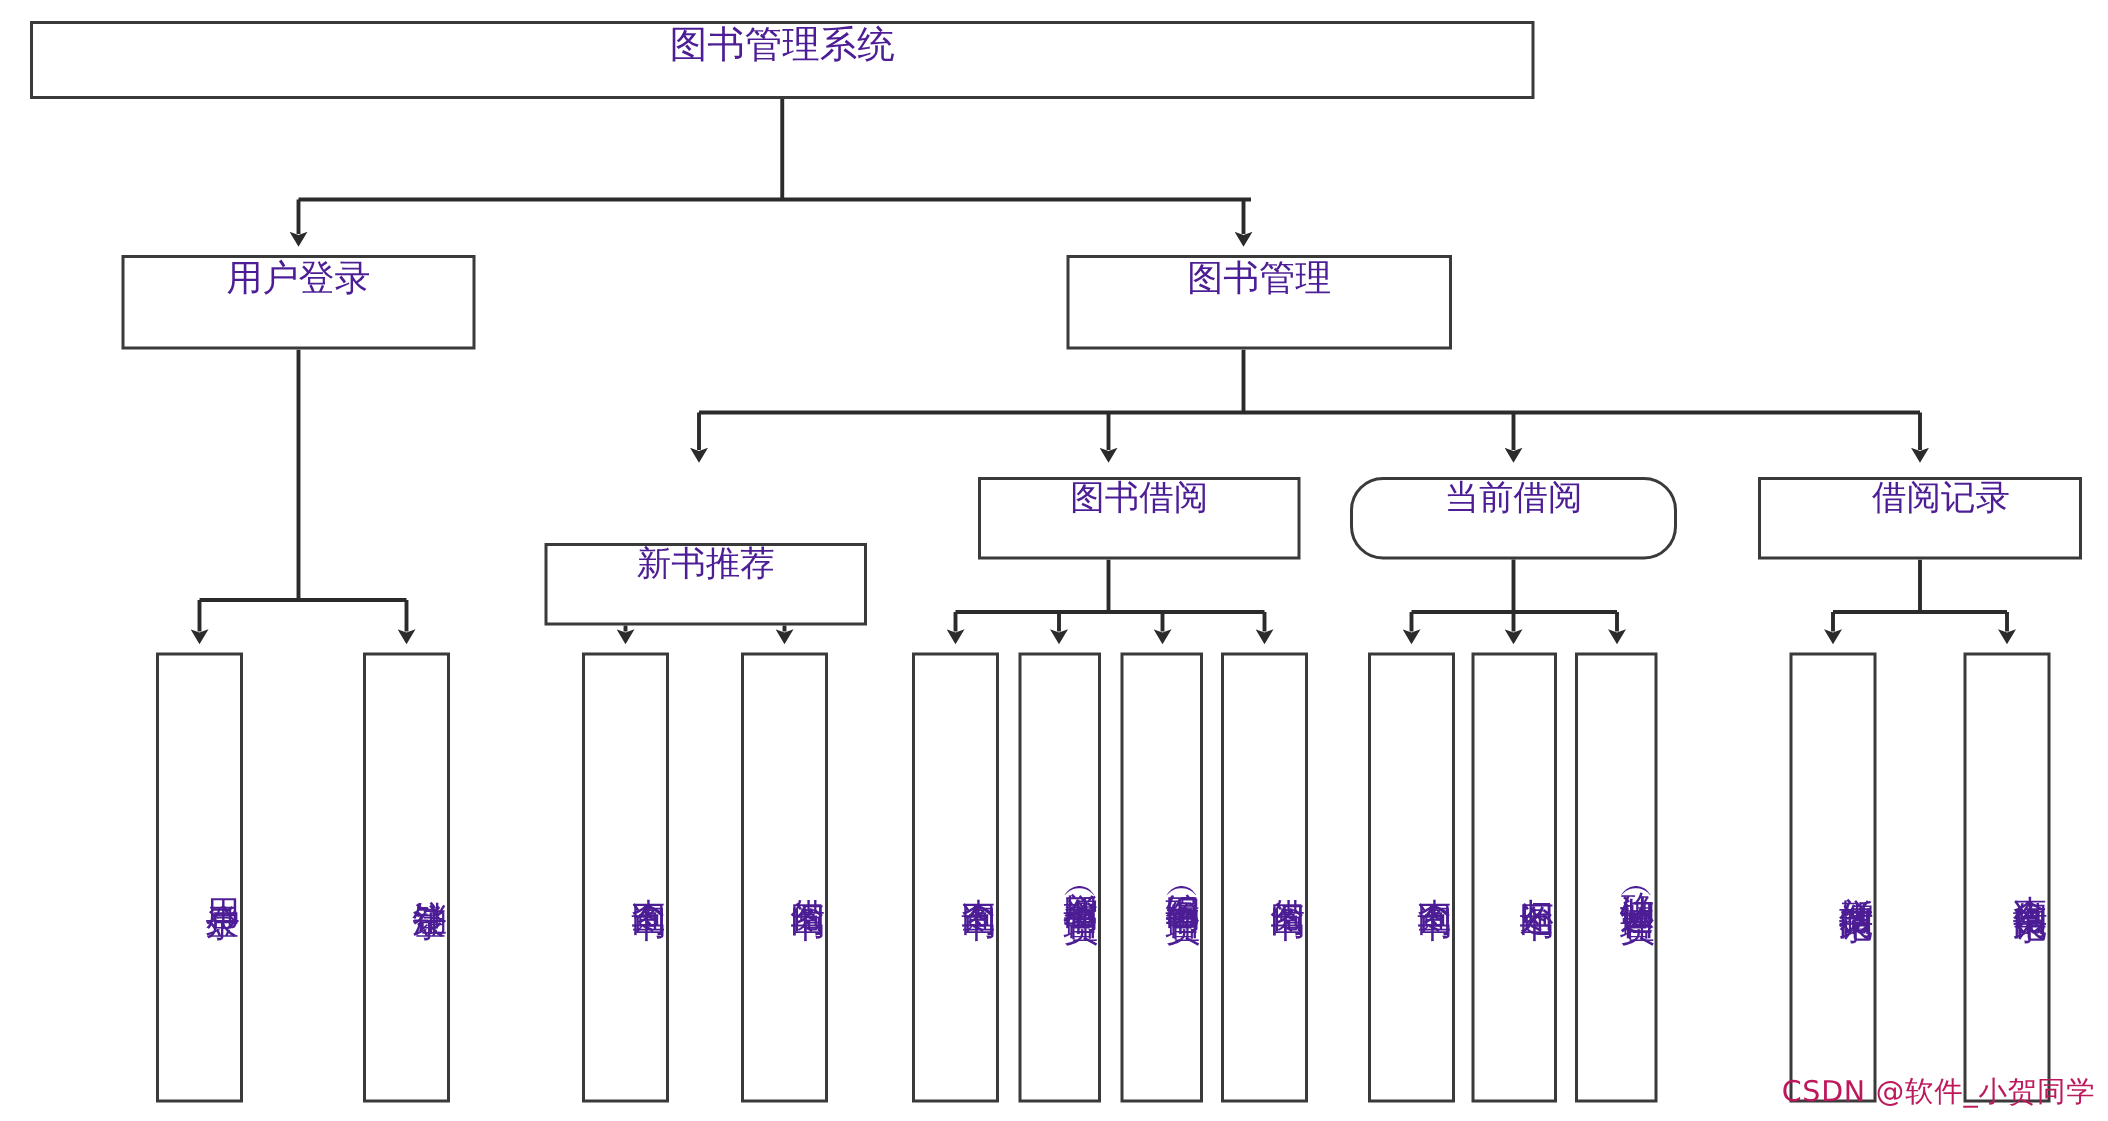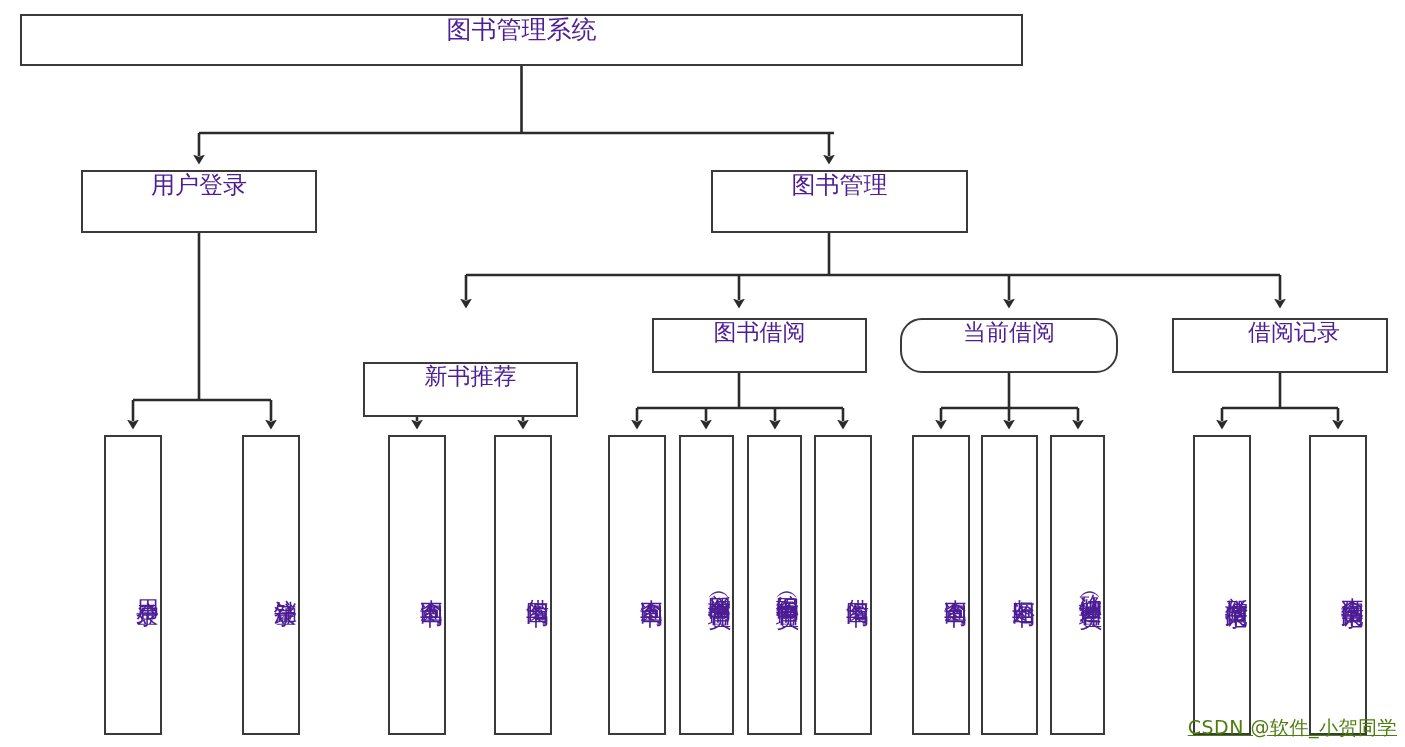--- a/index.html
+++ b/index.html
@@ -55,25 +55,24 @@
   }
   .node.leaf > .leaf-text {
     display: block;
     text-align: center;
   }
   .watermark {
     position: absolute;
     right: 8px;
     bottom: 6px;
     font-size: 19px;
-    color: #4d7c0f;
+    color: #be185d;
     letter-spacing: 0.5px;
     white-space: nowrap;
     font-family: "DejaVu Sans", "Liberation Sans", sans-serif;
-    text-decoration: underline;
   }
 </style>
 </head>
 <body>
 
 <div id="canvas">
 
   <svg id="edges" viewBox="0 0 1405 747" width="1405" height="747" xmlns="http://www.w3.org/2000/svg">
     <defs>
       <marker id="arrow" markerWidth="10" markerHeight="12" refX="1.5" refY="6" orient="auto" markerUnits="userSpaceOnUse">

